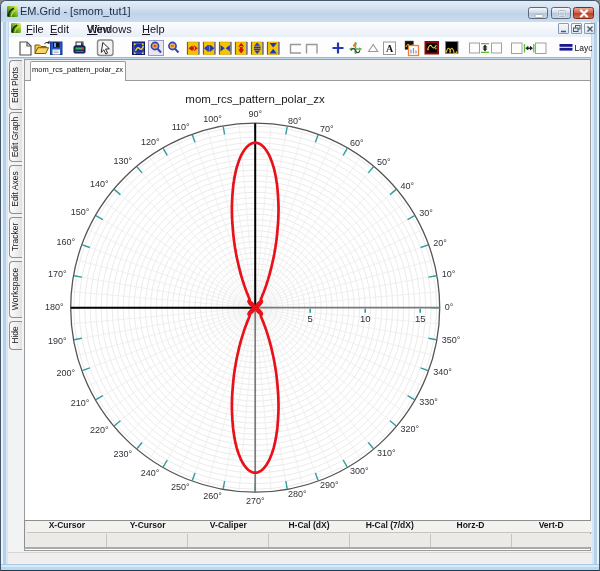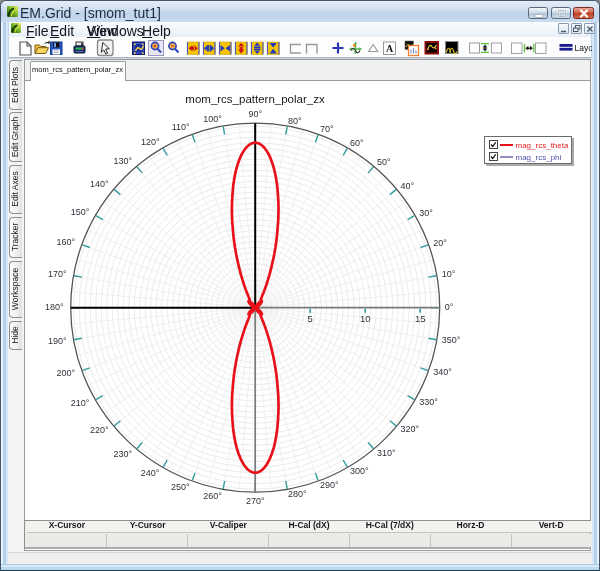--- a/index.html
+++ b/index.html
@@ -1,25 +1,25 @@
 <!DOCTYPE html>
 <html><head><meta charset="utf-8"><style>
 * {margin:0;padding:0;box-sizing:border-box}
 body {width:600px;height:571px;background:#8a8a8a;font-family:"Liberation Sans",sans-serif;position:relative;overflow:hidden}
 #win {position:absolute;inset:0;border-radius:6px 6px 0 0;background:#c6d9ec;border:1px solid #44566a;border-bottom:none;overflow:hidden}
 #titlebar {position:absolute;left:0;top:0;right:0;height:21px;border-radius:5px 5px 0 0;
   background:linear-gradient(180deg,#e4edf7 0%,#d3e1f0 35%,#c0d4e9 60%,#cadcee 100%)}
-#title {position:absolute;left:19px;top:4px;font-size:14px;color:#1c2b42}
+#title {position:absolute;left:19px;top:4px;font-size:11px;color:#1c2b42}
 .capbtn {position:absolute;top:6px;height:11.5px;border-radius:2.5px;border:1px solid #5a6a7c;overflow:hidden;
   background:linear-gradient(180deg,#f5f8fb 0%,#cfdbe8 45%,#b4c6d9 50%,#c8d8e8 100%)}
 #bmin {left:527px;width:20px} #bmax {left:549.5px;width:20px}
 #bclose {left:571.5px;width:21.5px;background:linear-gradient(180deg,#e8a595 0%,#d4634a 45%,#bc3b20 50%,#d06a4e 100%);border-color:#7c2a1a}
 #menubar {position:absolute;left:8px;right:8px;top:21px;height:15px;background:linear-gradient(180deg,#fafcfe,#e9eff7);z-index:2}
 .capbtn svg,.mdibtn svg,.lcheck svg {display:block}
-.menu {position:absolute;top:0.5px;font-size:14px;color:#15151f}
+.menu {position:absolute;top:0.5px;font-size:11px;color:#15151f}
 .menu u {text-decoration:underline}
 .mdibtn {position:absolute;top:0.5px;width:11.5px;height:11.5px;border:1px solid #8a9cb2;border-radius:1px;
   background:linear-gradient(180deg,#f6f9fc,#dde5ef);color:#4a5a6a;font-size:9px;line-height:9px;text-align:center}
 #toolbar {position:absolute;left:8px;right:8px;top:36px;height:21px;background:#fdfdfd;border-bottom:1px solid #b2b2b2}
 #client {position:absolute;left:7px;right:7px;top:58px;bottom:7px;background:#f2f3f4}
 .vtab {position:absolute;left:0.5px;width:13.5px;background:linear-gradient(90deg,#fdfdfd,#e2e2e2);
   border:1px solid #8f8f8f;border-right:none;border-radius:4px 0 0 4px}
 .vtab span {position:absolute;left:1px;top:50%;transform:translate(0,-50%) ;writing-mode:vertical-rl;
   transform:translateY(-50%) rotate(180deg);font-size:8.5px;color:#1a1a1a;white-space:nowrap;left:0.5px}
 #main {position:absolute;left:15.5px;top:0;width:567px;height:491.5px;background:#f0f0f0;border:1px solid #9a9a9a}
@@ -419,35 +419,15 @@
         <text x="440.8" y="342.2" text-anchor="start">350°</text>
       </g>
       <circle cx="254.2" cy="306.7" r="1.5" fill="none" stroke="#9090c0" stroke-width="1.5"></circle>
       <ellipse cx="257.9" cy="303.0" rx="4.6" ry="2.3" fill="#e8111a" transform="rotate(-45 257.9 303.0)"></ellipse>
       <ellipse cx="250.5" cy="303.0" rx="4.6" ry="2.3" fill="#e8111a" transform="rotate(-135 250.5 303.0)"></ellipse>
       <ellipse cx="250.5" cy="310.4" rx="4.6" ry="2.3" fill="#e8111a" transform="rotate(-225 250.5 310.4)"></ellipse>
       <ellipse cx="257.9" cy="310.4" rx="4.6" ry="2.3" fill="#e8111a" transform="rotate(-315 257.9 310.4)"></ellipse>
       <polyline fill="none" stroke="#e8111a" stroke-width="2.7" stroke-linejoin="round" points="254.2,306.7 254.2,306.7 254.2,306.7 254.2,306.7 254.2,306.7 254.2,306.7 254.2,306.7 254.2,306.7 254.2,306.7 254.2,306.7 254.2,306.7 254.2,306.7 254.2,306.7 254.2,306.7 254.2,306.7 254.2,306.7 254.2,306.7 254.2,306.7 254.2,306.7 254.2,306.7 254.2,306.7 254.2,306.7 254.2,306.7 254.2,306.7 254.2,306.7 254.2,306.7 254.2,306.7 254.2,306.7 254.2,306.7 254.2,306.7 254.2,306.7 254.2,306.7 254.2,306.7 254.2,306.7 254.2,306.7 254.3,306.7 254.3,306.7 254.3,306.7 254.3,306.7 254.3,306.7 254.4,306.6 254.4,306.6 254.4,306.6 254.5,306.6 254.5,306.6 254.6,306.5 254.6,306.5 254.7,306.5 254.8,306.4 254.9,306.4 254.9,306.4 255.0,306.3 255.1,306.2 255.3,306.2 255.4,306.1 255.5,306.0 255.7,305.9 255.8,305.8 256.0,305.7 256.2,305.6 256.3,305.5 256.5,305.3 256.7,305.2 256.9,305.0 257.1,304.9 257.3,304.7 257.5,304.5 257.8,304.3 258.0,304.1 258.2,304.0 258.4,303.7 258.6,303.5 258.8,303.3 259.1,303.1 259.3,302.9 259.4,302.7 259.6,302.5 259.8,302.2 260.0,302.0 260.1,301.8 260.3,301.6 260.4,301.4 260.5,301.2 260.6,301.1 260.7,300.9 260.7,300.7 260.8,300.6 260.8,300.4 260.8,300.3 260.8,300.2 260.8,300.1 260.8,300.0 260.7,299.9 260.7,299.9 260.6,299.8 260.5,299.8 260.5,299.7 260.4,299.7 260.3,299.7 260.2,299.7 260.1,299.6 260.0,299.6 260.0,299.6 259.9,299.6 259.8,299.5 259.8,299.4 259.7,299.4 259.7,299.3 259.7,299.1 259.7,299.0 259.8,298.8 259.8,298.5 259.9,298.2 260.0,297.9 260.2,297.5 260.3,297.1 260.5,296.6 260.8,296.0 261.0,295.4 261.3,294.6 261.6,293.8 262.0,292.9 262.4,292.0 262.8,290.9 263.2,289.7 263.7,288.5 264.2,287.1 264.7,285.6 265.3,284.0 265.8,282.3 266.4,280.5 267.0,278.6 267.6,276.5 268.3,274.4 268.9,272.1 269.5,269.7 270.2,267.2 270.8,264.5 271.4,261.8 272.1,258.9 272.7,255.9 273.3,252.9 273.8,249.7 274.4,246.4 274.9,243.0 275.4,239.6 275.8,236.1 276.2,232.4 276.5,228.8 276.8,225.1 277.1,221.3 277.3,217.5 277.4,213.7 277.5,209.8 277.5,205.9 277.4,202.1 277.2,198.3 277.0,194.5 276.7,190.7 276.4,187.0 276.0,183.3 275.4,179.8 274.9,176.3 274.2,172.9 273.5,169.7 272.7,166.6 271.8,163.6 270.8,160.7 269.8,158.1 268.8,155.6 267.6,153.2 266.4,151.1 265.2,149.2 263.9,147.5 262.6,145.9 261.3,144.7 259.9,143.6 258.5,142.8 257.1,142.2 255.6,141.8 254.2,141.7 252.8,141.8 251.3,142.2 249.9,142.8 248.5,143.6 247.1,144.7 245.8,145.9 244.5,147.5 243.2,149.2 242.0,151.1 240.8,153.2 239.6,155.6 238.6,158.1 237.6,160.7 236.6,163.6 235.7,166.6 234.9,169.7 234.2,172.9 233.5,176.3 233.0,179.8 232.4,183.3 232.0,187.0 231.7,190.7 231.4,194.5 231.2,198.3 231.0,202.1 230.9,205.9 230.9,209.8 231.0,213.7 231.1,217.5 231.3,221.3 231.6,225.1 231.9,228.8 232.2,232.4 232.6,236.1 233.0,239.6 233.5,243.0 234.0,246.4 234.6,249.7 235.1,252.9 235.7,255.9 236.3,258.9 237.0,261.8 237.6,264.5 238.2,267.2 238.9,269.7 239.5,272.1 240.1,274.4 240.8,276.5 241.4,278.6 242.0,280.5 242.6,282.3 243.1,284.0 243.7,285.6 244.2,287.1 244.7,288.5 245.2,289.7 245.6,290.9 246.0,292.0 246.4,292.9 246.8,293.8 247.1,294.6 247.4,295.4 247.6,296.0 247.9,296.6 248.1,297.1 248.2,297.5 248.4,297.9 248.5,298.2 248.6,298.5 248.6,298.8 248.7,299.0 248.7,299.1 248.7,299.3 248.7,299.4 248.6,299.4 248.6,299.5 248.5,299.6 248.4,299.6 248.4,299.6 248.3,299.6 248.2,299.7 248.1,299.7 248.0,299.7 247.9,299.7 247.9,299.8 247.8,299.8 247.7,299.9 247.7,299.9 247.6,300.0 247.6,300.1 247.6,300.2 247.6,300.3 247.6,300.4 247.6,300.6 247.7,300.7 247.7,300.9 247.8,301.1 247.9,301.2 248.0,301.4 248.1,301.6 248.3,301.8 248.4,302.0 248.6,302.2 248.8,302.5 249.0,302.7 249.1,302.9 249.3,303.1 249.6,303.3 249.8,303.5 250.0,303.7 250.2,304.0 250.4,304.1 250.6,304.3 250.9,304.5 251.1,304.7 251.3,304.9 251.5,305.0 251.7,305.2 251.9,305.3 252.1,305.5 252.2,305.6 252.4,305.7 252.6,305.8 252.7,305.9 252.9,306.0 253.0,306.1 253.1,306.2 253.3,306.2 253.4,306.3 253.5,306.4 253.5,306.4 253.6,306.4 253.7,306.5 253.8,306.5 253.8,306.5 253.9,306.6 253.9,306.6 254.0,306.6 254.0,306.6 254.0,306.6 254.1,306.7 254.1,306.7 254.1,306.7 254.1,306.7 254.1,306.7 254.2,306.7 254.2,306.7 254.2,306.7 254.2,306.7 254.2,306.7 254.2,306.7 254.2,306.7 254.2,306.7 254.2,306.7 254.2,306.7 254.2,306.7 254.2,306.7 254.2,306.7 254.2,306.7 254.2,306.7 254.2,306.7 254.2,306.7 254.2,306.7 254.2,306.7 254.2,306.7 254.2,306.7 254.2,306.7 254.2,306.7 254.2,306.7 254.2,306.7 254.2,306.7 254.2,306.7 254.2,306.7 254.2,306.7 254.2,306.7 254.2,306.7 254.2,306.7 254.2,306.7 254.2,306.7 254.2,306.7 254.2,306.7 254.2,306.7 254.2,306.7 254.2,306.7 254.2,306.7 254.2,306.7 254.2,306.7 254.2,306.7 254.2,306.7 254.2,306.7 254.2,306.7 254.2,306.7 254.2,306.7 254.2,306.7 254.2,306.7 254.2,306.7 254.2,306.7 254.2,306.7 254.2,306.7 254.2,306.7 254.2,306.7 254.2,306.7 254.2,306.7 254.2,306.7 254.2,306.7 254.2,306.7 254.2,306.7 254.2,306.7 254.2,306.7 254.2,306.7 254.2,306.7 254.2,306.7 254.2,306.7 254.2,306.7 254.1,306.7 254.1,306.7 254.1,306.7 254.1,306.7 254.1,306.7 254.0,306.8 254.0,306.8 254.0,306.8 253.9,306.8 253.9,306.8 253.8,306.9 253.8,306.9 253.7,306.9 253.6,307.0 253.5,307.0 253.5,307.0 253.4,307.1 253.3,307.2 253.1,307.2 253.0,307.3 252.9,307.4 252.7,307.5 252.6,307.6 252.4,307.7 252.2,307.8 252.1,307.9 251.9,308.1 251.7,308.2 251.5,308.4 251.3,308.5 251.1,308.7 250.9,308.9 250.6,309.1 250.4,309.3 250.2,309.4 250.0,309.7 249.8,309.9 249.6,310.1 249.3,310.3 249.1,310.5 249.0,310.7 248.8,310.9 248.6,311.2 248.4,311.4 248.3,311.6 248.1,311.8 248.0,312.0 247.9,312.2 247.8,312.3 247.7,312.5 247.7,312.7 247.6,312.8 247.6,313.0 247.6,313.1 247.6,313.2 247.6,313.3 247.6,313.4 247.7,313.5 247.7,313.5 247.8,313.6 247.9,313.6 247.9,313.7 248.0,313.7 248.1,313.7 248.2,313.7 248.3,313.8 248.4,313.8 248.4,313.8 248.5,313.8 248.6,313.9 248.6,314.0 248.7,314.0 248.7,314.1 248.7,314.3 248.7,314.4 248.6,314.6 248.6,314.9 248.5,315.2 248.4,315.5 248.2,315.9 248.1,316.3 247.9,316.8 247.6,317.4 247.4,318.0 247.1,318.8 246.8,319.6 246.4,320.5 246.0,321.4 245.6,322.5 245.2,323.7 244.7,324.9 244.2,326.3 243.7,327.8 243.1,329.4 242.6,331.1 242.0,332.9 241.4,334.8 240.8,336.9 240.1,339.0 239.5,341.3 238.9,343.7 238.2,346.2 237.6,348.9 237.0,351.6 236.3,354.5 235.7,357.5 235.1,360.5 234.6,363.7 234.0,367.0 233.5,370.4 233.0,373.8 232.6,377.3 232.2,381.0 231.9,384.6 231.6,388.3 231.3,392.1 231.1,395.9 231.0,399.7 230.9,403.6 230.9,407.5 231.0,411.3 231.2,415.1 231.4,418.9 231.7,422.7 232.0,426.4 232.4,430.1 233.0,433.6 233.5,437.1 234.2,440.5 234.9,443.7 235.7,446.8 236.6,449.8 237.6,452.7 238.6,455.3 239.6,457.8 240.8,460.2 242.0,462.3 243.2,464.2 244.5,465.9 245.8,467.5 247.1,468.7 248.5,469.8 249.9,470.6 251.3,471.2 252.8,471.6 254.2,471.7 255.6,471.6 257.1,471.2 258.5,470.6 259.9,469.8 261.3,468.7 262.6,467.5 263.9,465.9 265.2,464.2 266.4,462.3 267.6,460.2 268.8,457.8 269.8,455.3 270.8,452.7 271.8,449.8 272.7,446.8 273.5,443.7 274.2,440.5 274.9,437.1 275.4,433.6 276.0,430.1 276.4,426.4 276.7,422.7 277.0,418.9 277.2,415.1 277.4,411.3 277.5,407.5 277.5,403.6 277.4,399.7 277.3,395.9 277.1,392.1 276.8,388.3 276.5,384.6 276.2,381.0 275.8,377.3 275.4,373.8 274.9,370.4 274.4,367.0 273.8,363.7 273.3,360.5 272.7,357.5 272.1,354.5 271.4,351.6 270.8,348.9 270.2,346.2 269.5,343.7 268.9,341.3 268.3,339.0 267.6,336.9 267.0,334.8 266.4,332.9 265.8,331.1 265.3,329.4 264.7,327.8 264.2,326.3 263.7,324.9 263.2,323.7 262.8,322.5 262.4,321.4 262.0,320.5 261.6,319.6 261.3,318.8 261.0,318.0 260.8,317.4 260.5,316.8 260.3,316.3 260.2,315.9 260.0,315.5 259.9,315.2 259.8,314.9 259.8,314.6 259.7,314.4 259.7,314.3 259.7,314.1 259.7,314.0 259.8,314.0 259.8,313.9 259.9,313.8 260.0,313.8 260.0,313.8 260.1,313.8 260.2,313.7 260.3,313.7 260.4,313.7 260.5,313.7 260.5,313.6 260.6,313.6 260.7,313.5 260.7,313.5 260.8,313.4 260.8,313.3 260.8,313.2 260.8,313.1 260.8,313.0 260.8,312.8 260.7,312.7 260.7,312.5 260.6,312.3 260.5,312.2 260.4,312.0 260.3,311.8 260.1,311.6 260.0,311.4 259.8,311.2 259.6,310.9 259.4,310.7 259.3,310.5 259.1,310.3 258.8,310.1 258.6,309.9 258.4,309.7 258.2,309.4 258.0,309.3 257.8,309.1 257.5,308.9 257.3,308.7 257.1,308.5 256.9,308.4 256.7,308.2 256.5,308.1 256.3,307.9 256.2,307.8 256.0,307.7 255.8,307.6 255.7,307.5 255.5,307.4 255.4,307.3 255.3,307.2 255.1,307.2 255.0,307.1 254.9,307.0 254.9,307.0 254.8,307.0 254.7,306.9 254.6,306.9 254.6,306.9 254.5,306.8 254.5,306.8 254.4,306.8 254.4,306.8 254.4,306.8 254.3,306.7 254.3,306.7 254.3,306.7 254.3,306.7 254.3,306.7 254.2,306.7 254.2,306.7 254.2,306.7 254.2,306.7 254.2,306.7 254.2,306.7 254.2,306.7 254.2,306.7 254.2,306.7 254.2,306.7 254.2,306.7 254.2,306.7 254.2,306.7 254.2,306.7 254.2,306.7 254.2,306.7 254.2,306.7 254.2,306.7 254.2,306.7 254.2,306.7 254.2,306.7 254.2,306.7 254.2,306.7 254.2,306.7 254.2,306.7 254.2,306.7 254.2,306.7 254.2,306.7 254.2,306.7 254.2,306.7 254.2,306.7 254.2,306.7 254.2,306.7 254.2,306.7 254.2,306.7"></polyline>
     </svg>
   <div id="ptitle">mom_rcs_pattern_polar_zx</div>
-  <div id="legend">
-    <div class="lrow" style="top:2px">
-      <div class="lcheck">
-          <svg width="7" height="7">
-            <path d="M1 3.5 l1.7 2 l3 -4.2" fill="none" stroke="#111" stroke-width="1.2"></path>
-          </svg>
-        </div>
-      <div class="lline" style="background:#e8111a"></div>
-      <div class="llab" style="color:#e82222">mag_rcs_theta</div>
-    </div>
-    <div class="lrow" style="top:14px">
-      <div class="lcheck">
-          <svg width="7" height="7">
-            <path d="M1 3.5 l1.7 2 l3 -4.2" fill="none" stroke="#111" stroke-width="1.2"></path>
-          </svg>
-        </div>
-      <div class="lline" style="background:#9090c0"></div>
-      <div class="llab" style="color:#5353ad">mag_rcs_phi</div>
-    </div>
-  </div>
   <div id="bleft"></div>
   <div id="bright"></div>
   <div id="bbottom"></div>
 </div>
 </body></html>

